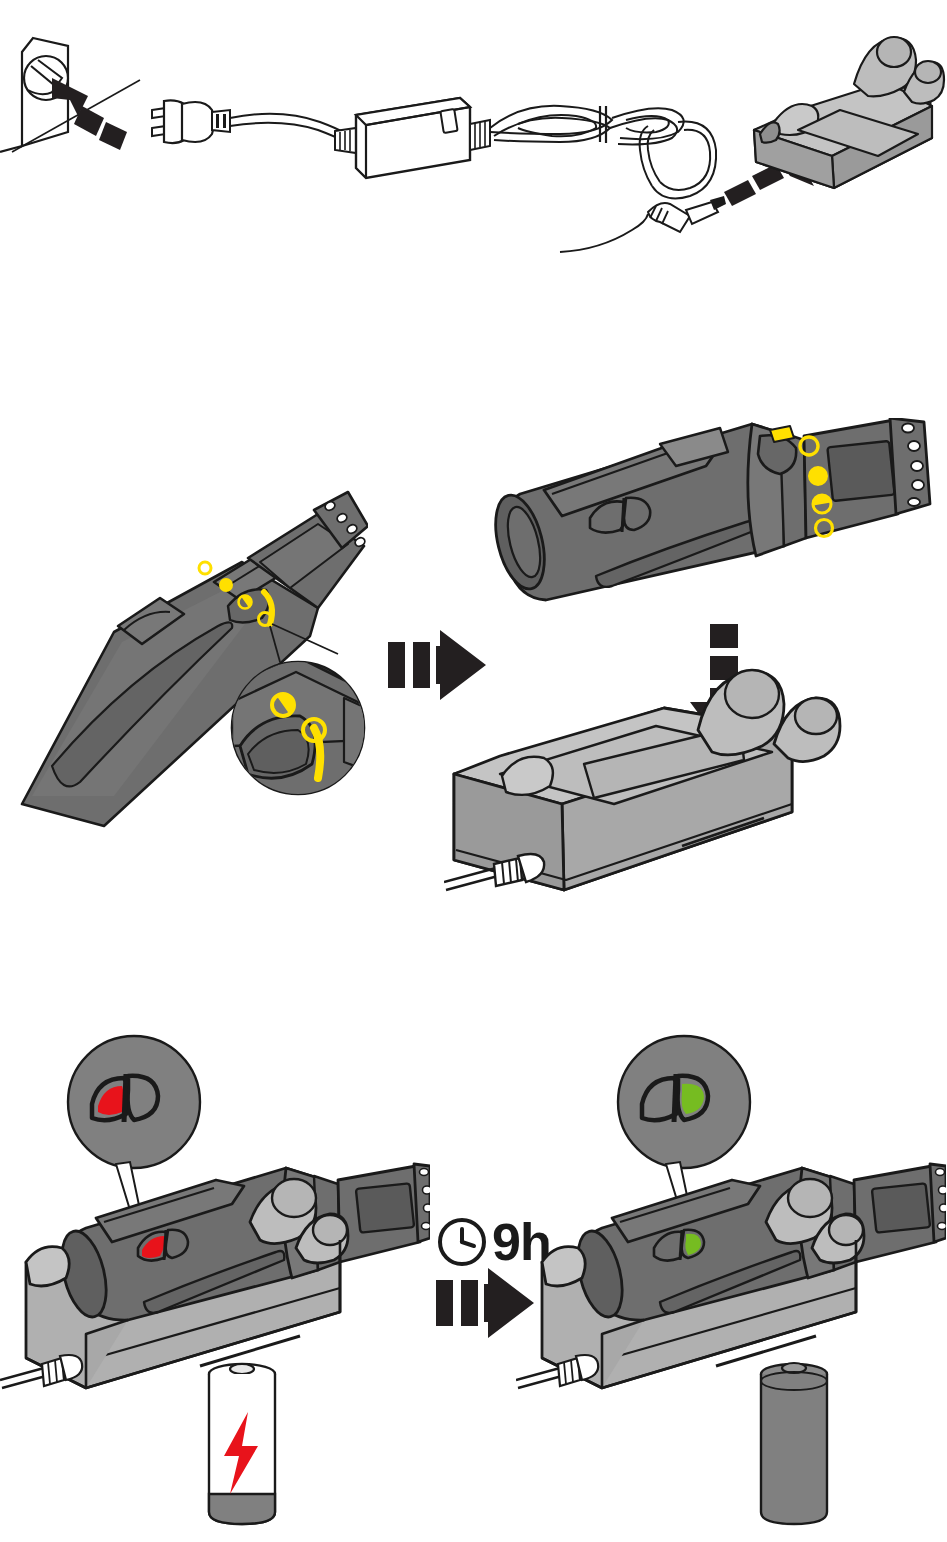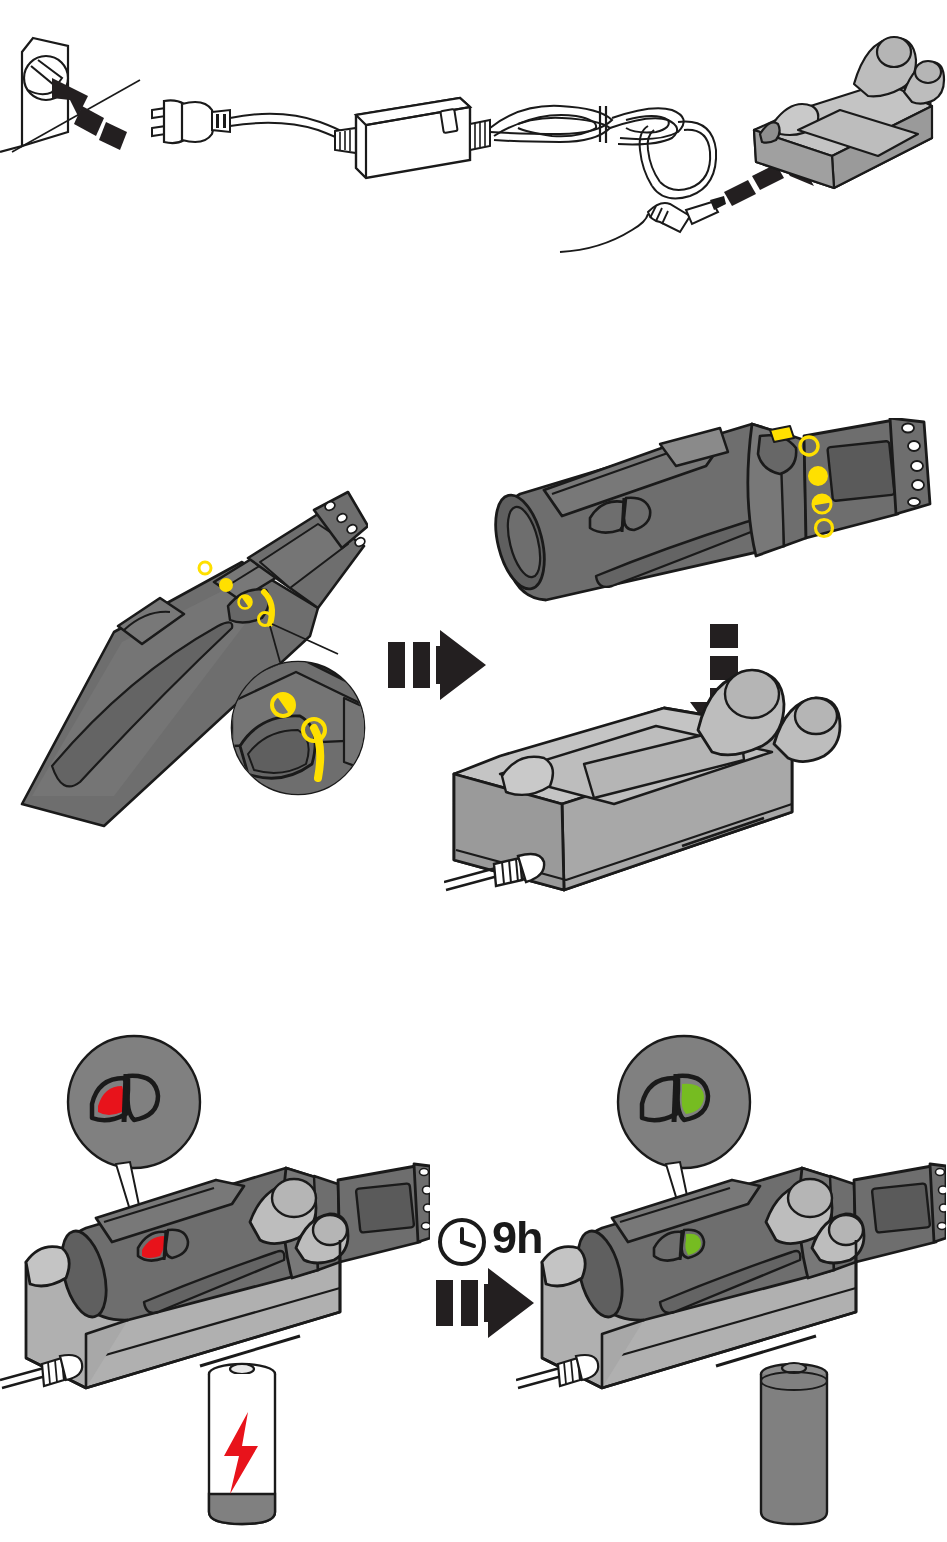--- a/index.html
+++ b/index.html
@@ -1,21 +1,21 @@
 <!DOCTYPE html>
 <html><head>
 <meta charset="utf-8">
 <style>
   html,body{margin:0;padding:0;background:#fff;}
   body{width:947px;height:1542px;position:relative;overflow:hidden;
        font-family:"Liberation Sans", sans-serif;}
   .stage{position:absolute;inset:0;}
   svg{display:block;}
   .abs{position:absolute;}
-  .timer-label{position:absolute;left:492px;top:1212px;font-size:45px;font-weight:700;color:#1a1a1a;letter-spacing:-1px;}
+  .timer-label{position:absolute;left:492px;top:1212px;font-size:52px;font-weight:700;color:#1a1a1a;letter-spacing:-1px;}
 </style>
 </head>
 <body>
 
 <div class="stage">
 
 <svg class="abs" style="left:0;top:0" width="947" height="280" viewBox="0 0 947 280">
 
   <g>
     <path d="M33 38 L68 46 L68 132 L22 146 L22 52 Z" fill="#fff" stroke="#1a1a1a" stroke-width="2.2"></path>

